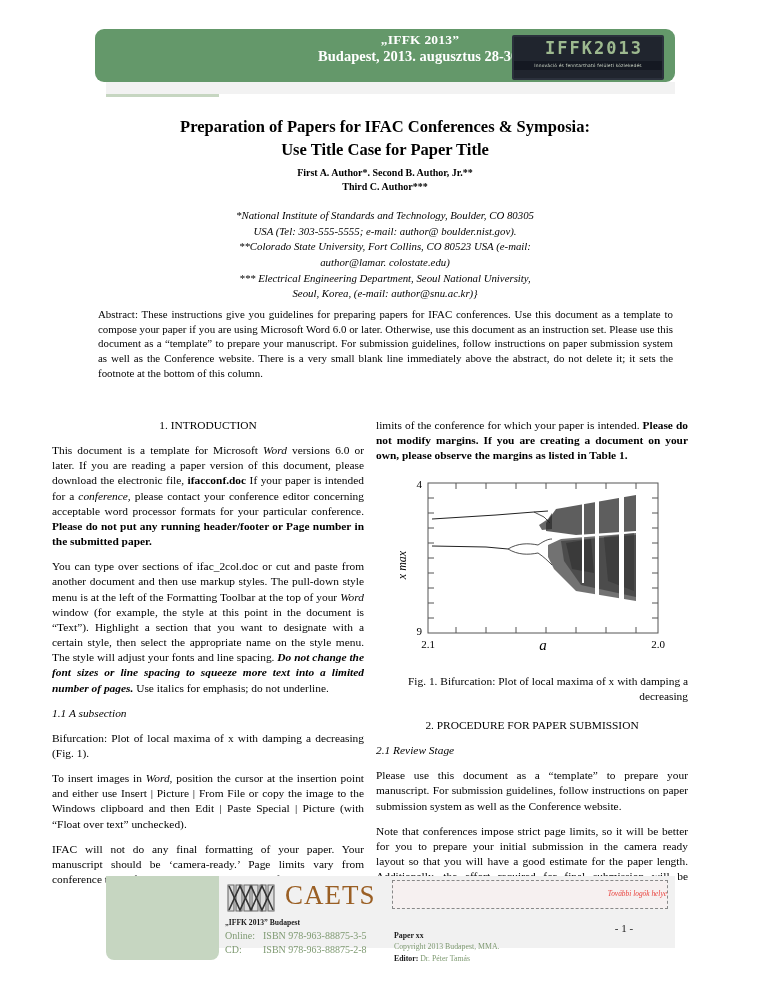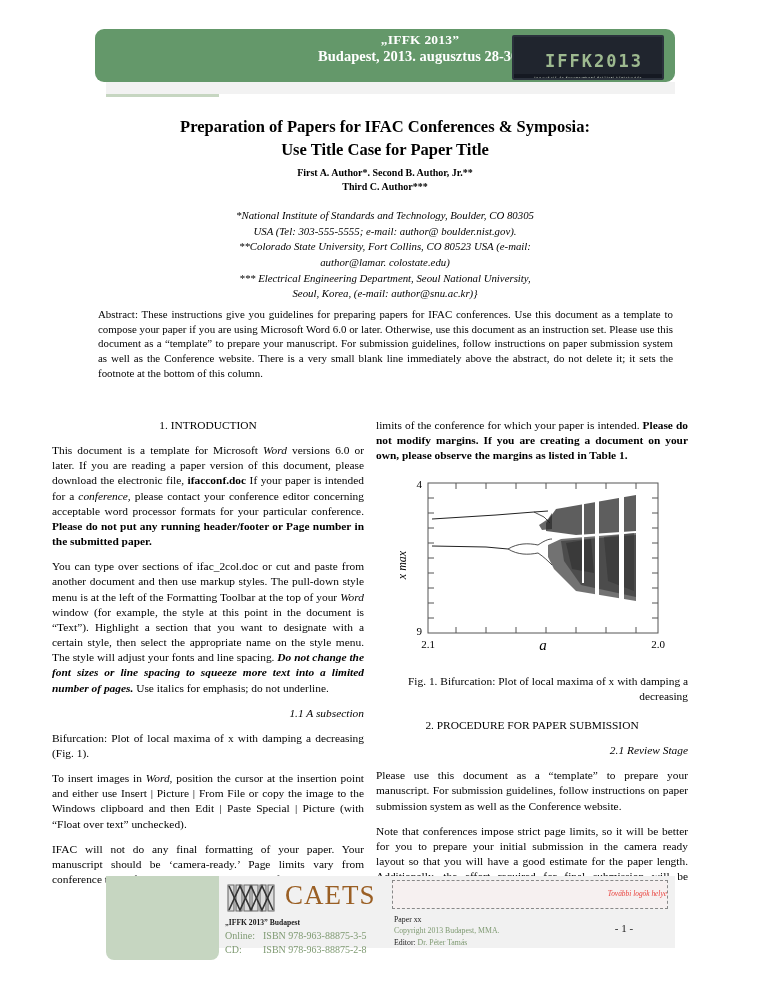--- a/index.html
+++ b/index.html
@@ -50,21 +50,21 @@
     right: 11px;
     top: 6px;
     width: 148px;
     height: 41px;
     background: #20252e;
     border: 2px solid #2b313c;
     border-radius: 2px;
     overflow: hidden;
   }
   #banner-logo .led {
-    margin-top: 16px;
+    margin-top: 3px;
     text-align: center;
     color: #9db98f;
     font-family: "DejaVu Sans Mono", monospace;
     font-weight: bold;
     font-size: 17px;
     letter-spacing: 2px;
     line-height: 1;
     padding-left: 12px;
   }
   #banner-logo .sub {
@@ -160,21 +160,21 @@
   }
   .sec-head-2 {
     text-align: center;
     margin: 14px 0 10px 0;
     font-size: 11.4px;
   }
   .sub-head {
     font-style: italic;
     margin: 0 0 10px 0;
     font-size: 11.4px;
-    text-align: right;
+    text-align: left;
   }
   p.para { margin: 0 0 10px 0; }
   .b { font-weight: bold; }
   .i { font-style: italic; }
   .bi { font-weight: bold; font-style: italic; }
 
   
   #figure-box {
     margin: 2px 0 6px 0;
     width: 312px;
@@ -252,21 +252,21 @@
   }
   #footer-right-text {
     position: absolute;
     left: 394px;
     top: 914px;
     width: 200px;
     font-size: 7.8px;
     line-height: 1.45;
     color: #7f9a72;
   }
-  #footer-right-text .ft-b { color: #1a1a1a; font-weight: normal; }
+  #footer-right-text .ft-b { color: #1a1a1a; font-weight: bold; margin-top: 16px; }
   #page-number {
     position: absolute;
     left: 594px;
     top: 922px;
     width: 60px;
     text-align: center;
     font-size: 11px;
     color: #1a1a1a;
   }
 </style>

